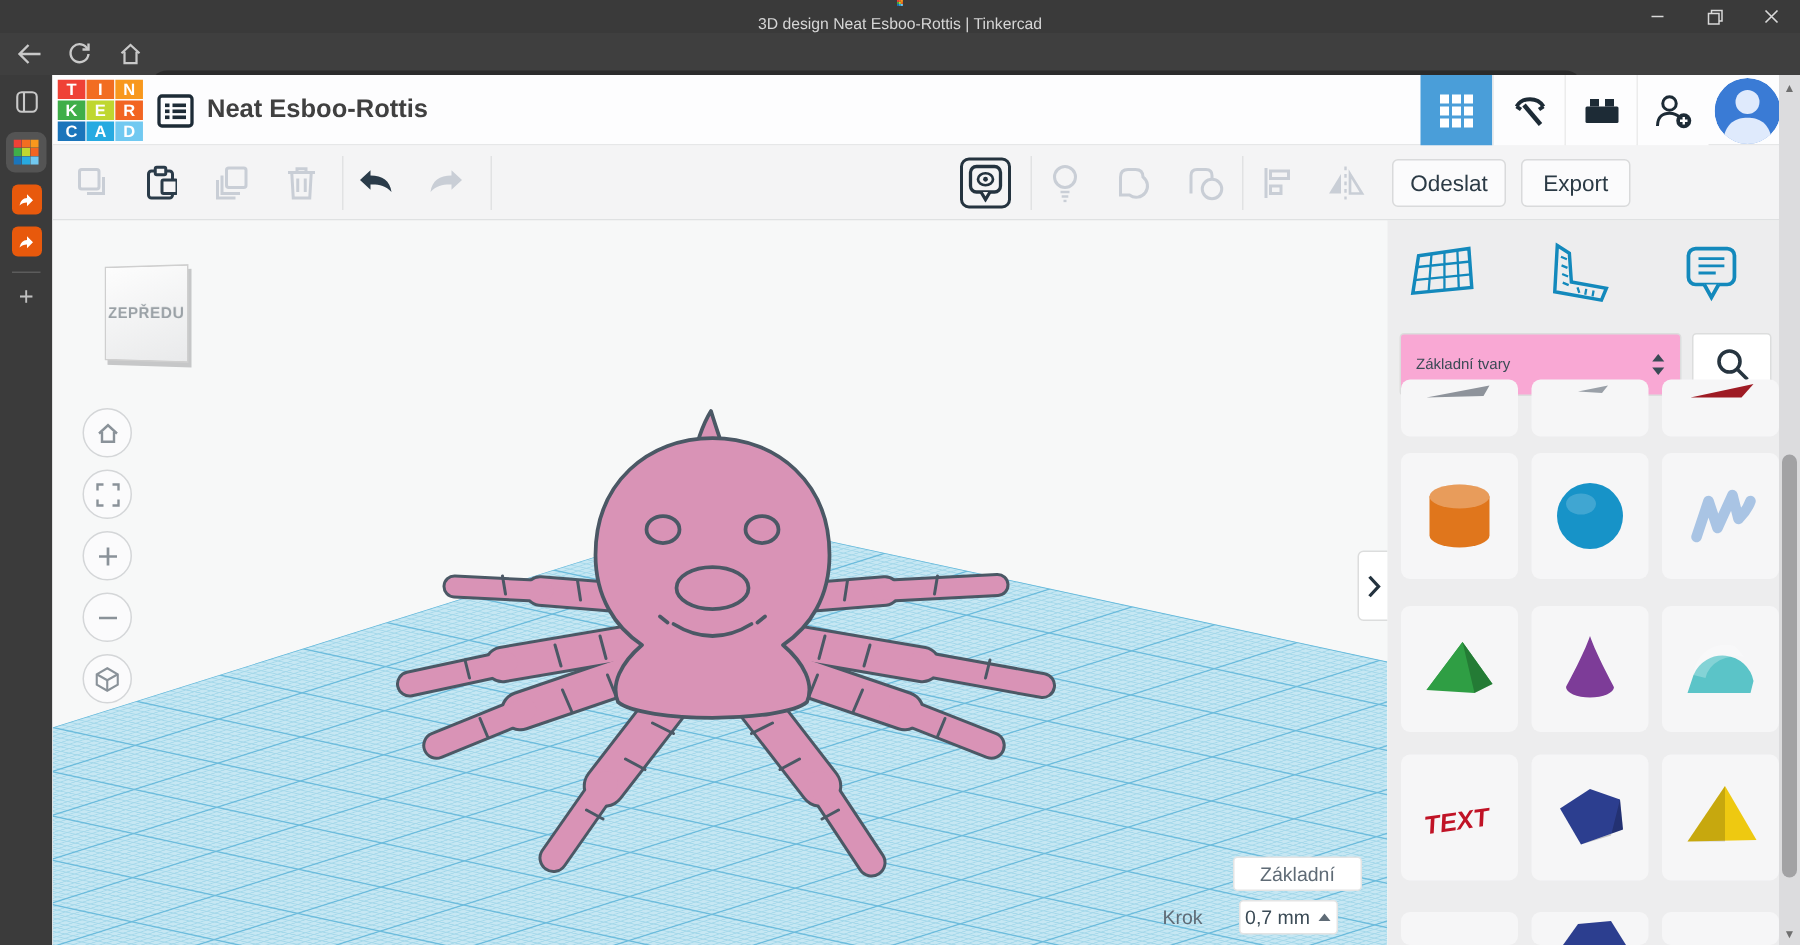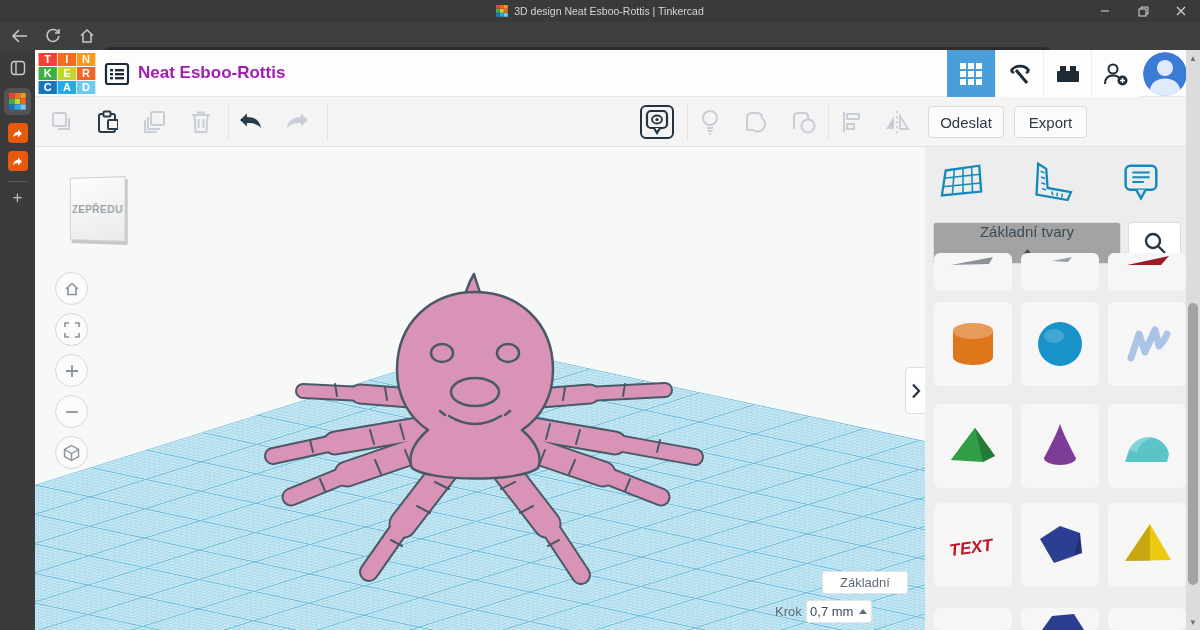--- a/index.html
+++ b/index.html
@@ -1,21 +1,21 @@
 <!DOCTYPE html>
 <html><head>
 <meta charset="utf-8">
 <style>
   * { margin:0; padding:0; box-sizing:border-box; }
   html,body { width:1200px; height:630px; overflow:hidden; font-family:"Liberation Sans", sans-serif; }
   .screen { position:absolute; width:1200px; height:630px; background:#f7f8f8; overflow:hidden; }
 
   
   .titlebar { position:absolute; left:0; top:0; width:1200px; height:22px; background:#3a3a3a; }
-  .tab-title { position:absolute; left:0; right:0; top:0; height:22px; display:flex; align-items:center; justify-content:center; gap:6px; color:#d6d6d6; font-size:10.5px; }
+  .tab-title { position:absolute; left:0; right:0; top:0; height:22px; display:flex; align-items:center; justify-content:center; gap:6px; color:#d6d6d6; font-size:10.5px;flex-direction:column; }
   .win-controls { position:absolute; right:0; top:0; height:22px; display:flex; }
   .win-btn { width:38px; height:22px; display:flex; align-items:center; justify-content:center; }
   .addressbar { position:absolute; left:0; top:22px; width:1200px; height:28px; background:#3f3f3f; display:flex; align-items:center; }
   .nav-ico { width:30px; height:24px; display:flex; align-items:center; justify-content:center; margin-left:4px; }
   .url-pill { position:absolute; left:100px; top:25px; width:955px; height:23px; background:#2b2b2b; border-radius:12px; display:flex; align-items:center; padding:0 8px; }
   .url-text { font-size:12.5px; margin-left:6px; white-space:nowrap; overflow:hidden; flex:1; }
   .url-dim { color:#9a9a9a; } .url-host { color:#ececec; font-weight:bold; }
   .pill-ico { width:26px; height:22px; display:flex; align-items:center; justify-content:center; }
   .addr-right { position:absolute; right:4px; top:24px; height:25px; display:flex; align-items:center; gap:6px; }
   .addr-right .nav-ico { margin-left:0; }
@@ -27,21 +27,21 @@
   .sb-orange { width:20px; height:20px; margin:8px auto 0; background:#e8590c; border-radius:4px; color:#fff; font-size:11px; display:flex; align-items:center; justify-content:center; }
   .sb-div { width:19px; height:1px; background:#5c5c5c; margin:10px auto 0; }
   .sb-plus { color:#c0c0c0; font-size:17px; text-align:center; margin-top:6px; }
 
   
   .page { position:absolute; left:35px; top:50px; width:1165px; height:580px; background:#f7f8f8; }
 
   .app-header { position:absolute; left:0; top:0; width:1165px; height:47px; background:#fdfdfe; border-bottom:1px solid #e6e7e8; }
   .tk-logo { position:absolute; left:3px; top:3px; }
   .props-btn { position:absolute; left:68px; top:10px; width:27px; height:27px; display:flex; align-items:center; justify-content:center; }
-  .design-title { position:absolute; left:103px; top:13px; font-size:17px; font-weight:bold; color:#a21caf; }
+  .design-title { position:absolute; left:103px; top:13px; font-size:17px; font-weight:bold; color:#404040; }
   .hdr-right { position:absolute; right:13px; top:0; height:47px; display:flex; align-items:stretch; }
   .hdr-btn { width:48px; display:flex; align-items:center; justify-content:center; border-left:1px solid #ececec; background:#fdfdfe; }
   .hdr-btn.blue { background:#4a9ed9; border-left:none; }
   .hdr-avatar { width:44px; height:44px; border-radius:50%; margin:2px 0 0 4px; overflow:hidden; }
 
   .app-toolbar { position:absolute; left:0; top:47px; width:1165px; height:50px; background:#f4f4f5; border-bottom:1px solid #dfe1e2; }
   .tb-ico { position:absolute; top:12px; width:26px; height:26px; display:flex; align-items:center; justify-content:center; }
   .tb-ico.on { color:#2a3b49; } .tb-ico.off { color:#c9ced6; }
   .tb-sep { position:absolute; top:7px; width:1px; height:36px; background:#e1e2e3; }
   .eye-box { position:absolute; top:8px; width:34px; height:34px; border:2px solid #24333f; border-radius:6px; display:flex; align-items:center; justify-content:center; color:#24333f; }
@@ -51,29 +51,29 @@
   .viewport { position:absolute; left:0; top:97px; width:890px; height:483px; background:#f7f8f8; overflow:hidden; }
   .grid-svg, .octo-svg { position:absolute; }
   .grid-svg { left:0; top:0; }
   .octo-svg { left:160px; top:123px; }
   .viewcube { position:absolute; left:33px; top:30px; width:58px; height:64px; background:linear-gradient(160deg,#fdfdfd,#e9eaeb); border:1px solid #cfcfcf; transform:perspective(300px) rotateY(-16deg); box-shadow:2px 3px 0 #c6c7c8; display:flex; align-items:center; justify-content:center; }
   .viewcube span { font-size:10.5px; font-weight:bold; color:#9aa1a6; letter-spacing:.4px; }
   .nav-col { position:absolute; left:20px; top:125px; }
   .nav-circle { width:33px; height:33px; border:1px solid #d4d6d8; border-radius:50%; background:#fbfbfc; display:flex; align-items:center; justify-content:center; margin-bottom:8px; color:#8a9299; }
   .collapse-handle { position:absolute; left:870px; top:220px; width:22px; height:47px; background:#fff; border:1px solid #dcdddd; border-radius:4px 0 0 4px; display:flex; align-items:center; justify-content:center; color:#24333f; }
   .settings-btn { position:absolute; left:787px; top:424px; width:86px; height:23px; background:#fff; border:1px solid #e4e4e4; border-radius:3px; font-size:13px; color:#5f6b76; display:flex; align-items:center; justify-content:center; }
-  .krok-row { position:absolute; left:740px; top:453px; display:flex; align-items:center; gap:4px; }
+  .krok-row { position:absolute; left:740px; top:453px; display:flex; align-items:center; gap:24px; }
   .krok-label { font-size:13px; color:#5f6b76; }
   .step-box { width:66px; height:23px; background:#fff; border:1px solid #e4e4e4; border-radius:3px; font-size:13px; color:#3a4a55; display:flex; align-items:center; justify-content:center; gap:6px; }
   .tri-up { width:0; height:0; border-left:4px solid transparent; border-right:4px solid transparent; border-bottom:5px solid #5f6b76; }
 
   
   .shape-panel { position:absolute; left:890px; top:97px; width:261px; height:483px; background:#ededee; overflow:hidden; }
   .panel-ico { position:absolute; top:10px; width:50px; height:50px; display:flex; align-items:center; justify-content:center; }
-  .cat-select { position:absolute; left:8px; top:75px; width:188px; height:42px; background:#a3a3a3; border:1px solid #dcdddd; border-radius:3px; display:flex; align-items:center; font-size:15px; color:#3a4a55; padding:0 10px;flex-direction:column; }
+  .cat-select { position:absolute; left:8px; top:75px; width:188px; height:42px; background:#f9a8d4; border:1px solid #dcdddd; border-radius:3px; display:flex; align-items:center; font-size:10px; color:#3a4a55; padding:0 10px; }
   .cat-select .grow { flex:1; }
   .search-btn { position:absolute; left:203px; top:75px; width:53px; height:42px; background:#fff; border:1px solid #dcdddd; border-radius:3px; display:flex; align-items:center; justify-content:center; color:#273540; }
   .tile { position:absolute; width:78px; height:84px; background:#f6f6f7; border-radius:6px; overflow:hidden; display:flex; align-items:center; justify-content:center; }
   .tile.clip-top { height:38px; align-items:flex-start; }
   .tile.clip-bot { height:22px; }
 
   
   .page-scroll { position:absolute; left:1186px; top:50px; width:14px; height:580px; background:#dcdcde; }
   .ps-thumb { position:absolute; left:2px; top:253px; width:10px; height:282px; background:#a2a2a4; border-radius:5px; }
   .ps-arrow { position:absolute; left:0; width:14px; height:16px; display:flex; align-items:center; justify-content:center; color:#6f6f6f; font-size:8px; }

